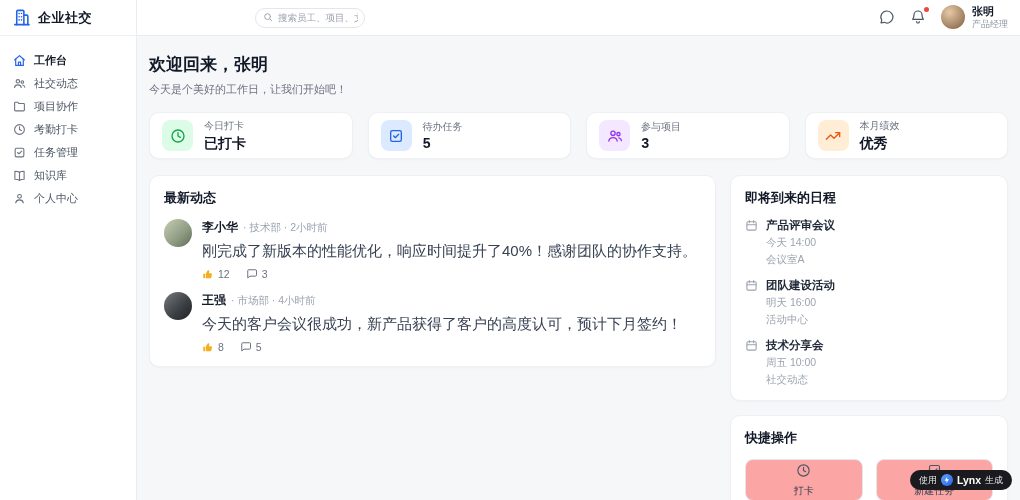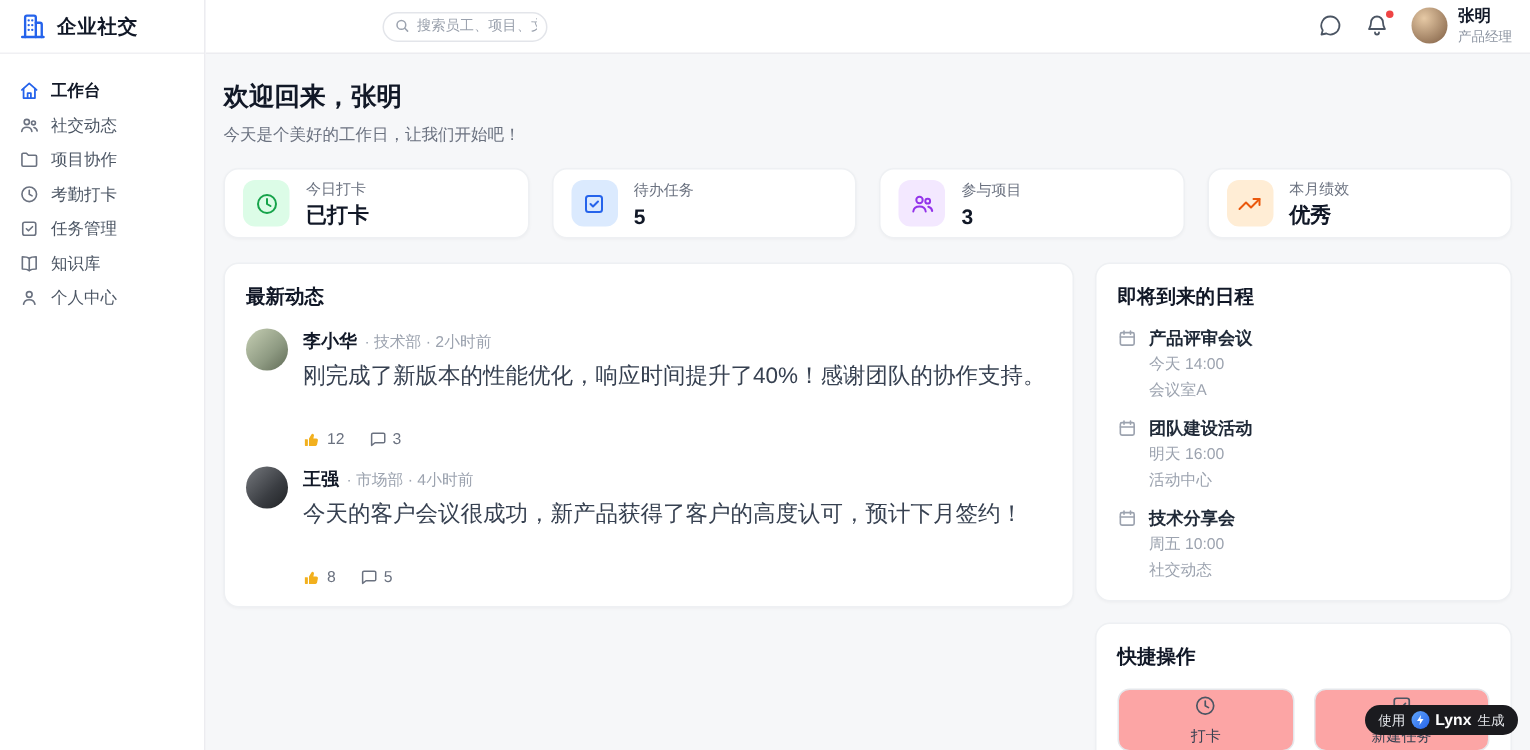--- a/index.html
+++ b/index.html
@@ -55,21 +55,21 @@
     background:radial-gradient(circle at 35% 30%, #e6c9a5, #97775a 75%, #6e563f);
   }
   .user-name { font-size:11px; font-weight:700; color:#111827; line-height:1.2; }
   .user-role { font-size:9px; color:#8b93a0; line-height:1.2; margin-top:1px; }
 
   
   .main { position:absolute; left:137px; right:0; top:36px; bottom:0; padding:17px 12px 0; }
   .welcome-title { font-size:17px; font-weight:700; color:#111827; }
   .welcome-sub { font-size:11px; color:#6b7280; margin-top:6px; }
 
-  .stats { display:grid; grid-template-columns:repeat(4,1fr); gap:15px; margin-top:15px; }
+  .stats { display:grid; grid-template-columns:repeat(4,1fr); gap:15px; margin-top:15px;font-family:Liberation Mono, monospace; }
   .stat-card {
     background:#fff; border:1px solid #eef0f3; border-radius:10px;
     padding:8px 12px; display:flex; align-items:center; gap:11px; height:47px;
     box-shadow:0 1px 2px rgba(16,24,40,.03);
   }
   .stat-iconbox {
     width:31px; height:31px; border-radius:8px;
     display:flex; align-items:center; justify-content:center;
   }
   .stat-label { font-size:10px; color:#6b7280; }
@@ -89,21 +89,21 @@
   
   .post { display:flex; gap:10px; margin-top:12px; }
   .post-avatar { width:28px; height:28px; border-radius:50%; flex:0 0 auto; }
   .post-avatar.a1 { background:linear-gradient(135deg,#c6cfb4,#8e9a82 60%,#5f6a55); }
   .post-avatar.a2 { background:linear-gradient(135deg,#76797e,#3a3d42 60%,#1f2124); }
   .post-headline { display:flex; align-items:baseline; gap:5px; }
   .post-name { font-size:12px; font-weight:700; color:#111827; }
   .post-meta { font-size:10.5px; color:#9ca3af; }
   .post-content { font-size:15px; color:#374151; margin-top:4px; line-height:1.45; }
   .post-actions { display:flex; gap:16px; margin-top:6px; }
-  .action-chip { display:flex; align-items:center; gap:4px; font-size:10.5px; color:#6b7280; cursor:pointer;margin-top:19px; }
+  .action-chip { display:flex; align-items:center; gap:4px; font-size:10.5px; color:#6b7280; cursor:pointer; }
 
   
   .event { display:flex; gap:8px; margin-top:11px; }
   .event .ic { color:#9ca3af; margin-top:1px; }
   .event-title { font-size:11.5px; font-weight:700; color:#1f2937; }
   .event-time, .event-loc { font-size:10.5px; color:#9ca3af; margin-top:3px; }
 
   
   .qa-grid { display:grid; grid-template-columns:1fr 1fr; gap:13px; margin-top:12px; }
   .qa-btn {

